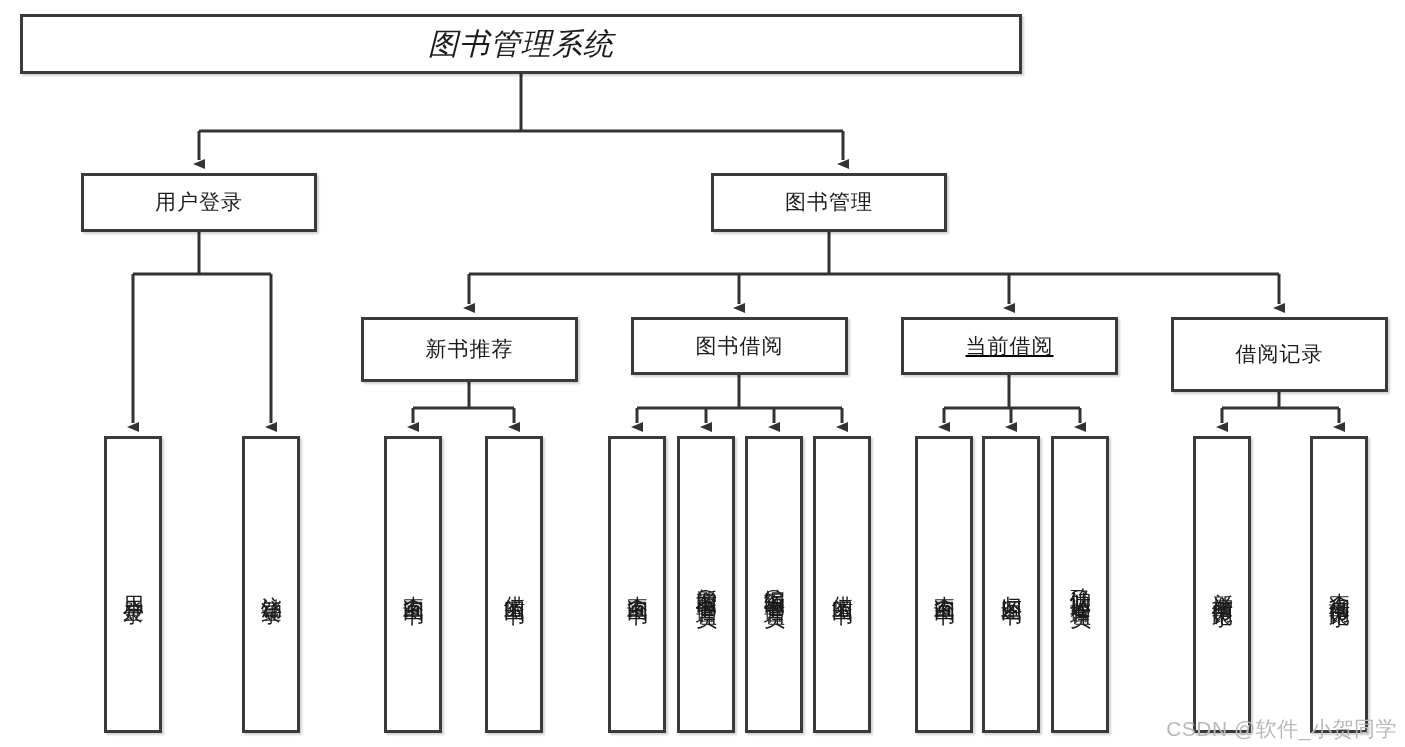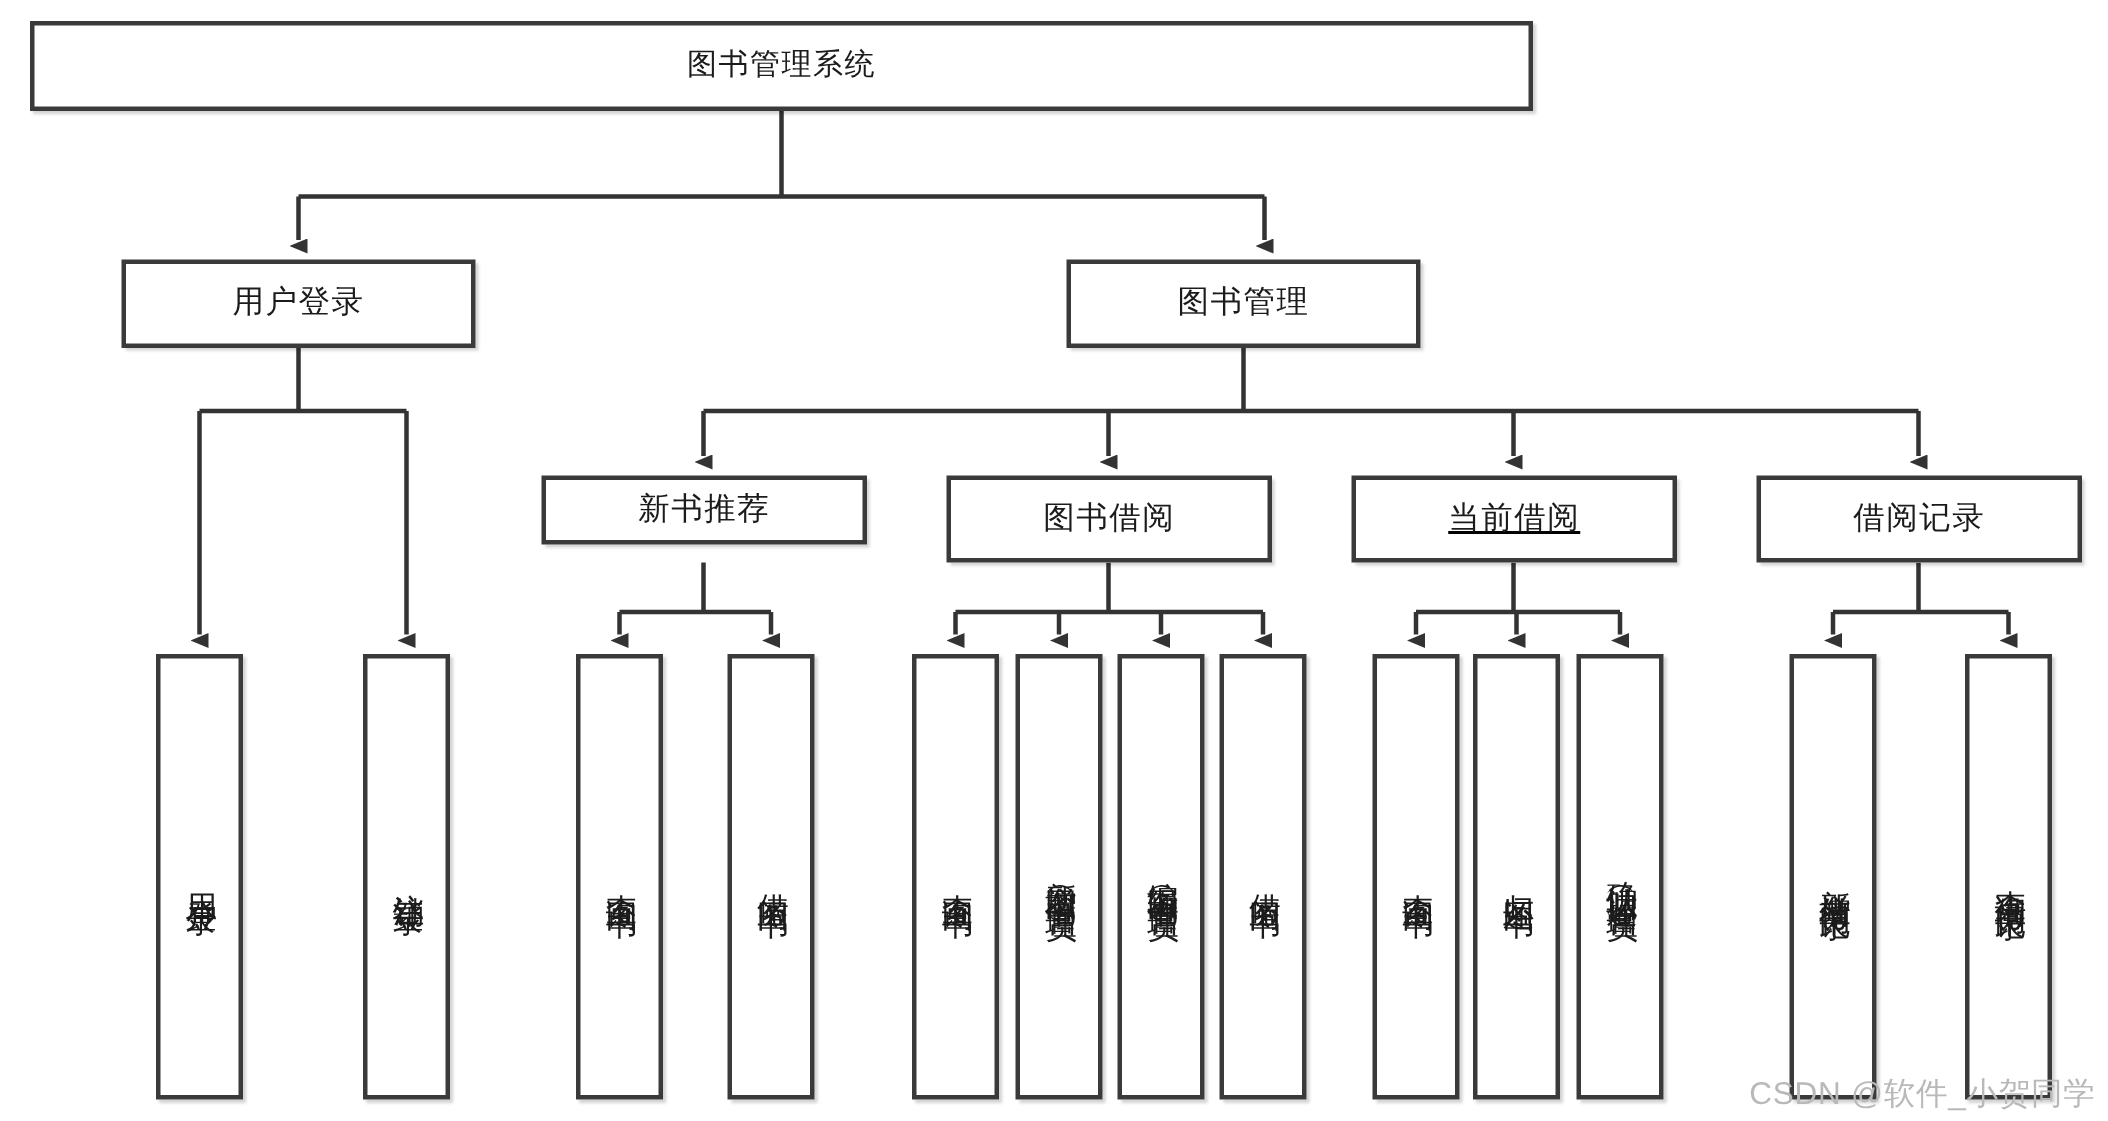--- a/index.html
+++ b/index.html
@@ -43,21 +43,21 @@
     text-align: center;
     white-space: nowrap;
   }
   .node.vertical .lbl {
     writing-mode: vertical-rl;
     text-orientation: upright;
     letter-spacing: 3px;
     font-size: 21px;
     white-space: nowrap;
   }
-  .node.root .lbl { font-size: 20px; }
+  .node.root .lbl { font-size: 30px; font-style: italic; }
   #watermark {
     position: absolute;
     right: 8px;
     bottom: 4px;
     color: #b9b9b9;
     font-size: 21px;
     letter-spacing: 0.5px;
     white-space: nowrap;
     user-select: none;
   }
@@ -121,30 +121,30 @@
     <span class="lbl">图书管理系统</span>
   </div>
 
   <div class="node" style="left:81px; top:173px; width:236px; height:59px;">
     <span class="lbl">用户登录</span>
   </div>
   <div class="node" style="left:711px; top:173px; width:236px; height:59px;">
     <span class="lbl">图书管理</span>
   </div>
 
-  <div class="node" style="left:361px; top:317px; width:217px; height:46px;">
+  <div class="node" style="left:361px; top:317px; width:217px; height:65px;">
     <span class="lbl">新书推荐</span>
   </div>
   <div class="node" style="left:631px; top:317px; width:217px; height:58px;">
     <span class="lbl">图书借阅</span>
   </div>
   <div class="node" style="left:901px; top:317px; width:217px; height:58px;text-decoration:underline;">
     <span class="lbl">当前借阅</span>
   </div>
-  <div class="node" style="left:1171px; top:317px; width:217px; height:58px;">
+  <div class="node" style="left:1171px; top:317px; width:217px; height:75px;">
     <span class="lbl">借阅记录</span>
   </div>
 
   <div class="node vertical" style="left:104px; top:436px; width:58px; height:297px;">
     <span class="lbl">用户登录</span>
   </div>
   <div class="node vertical" style="left:242px; top:436px; width:58px; height:297px;">
     <span class="lbl">注销登录</span>
   </div>
 

